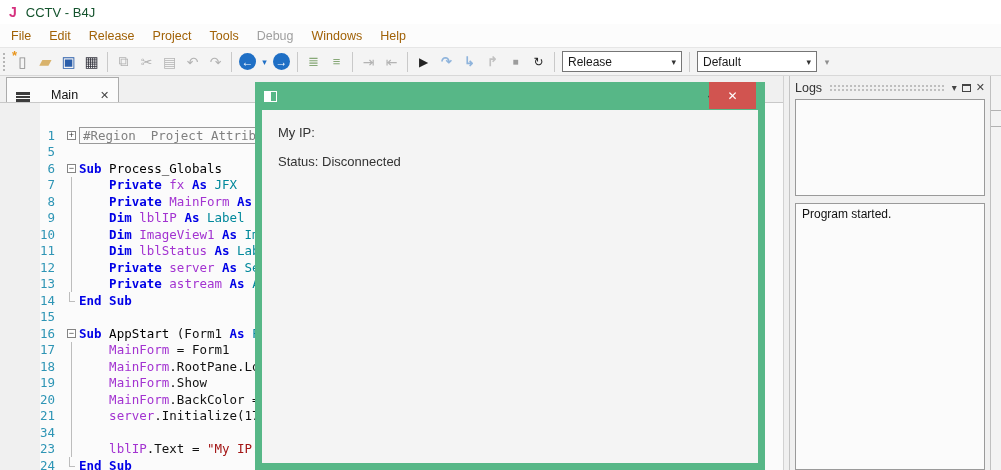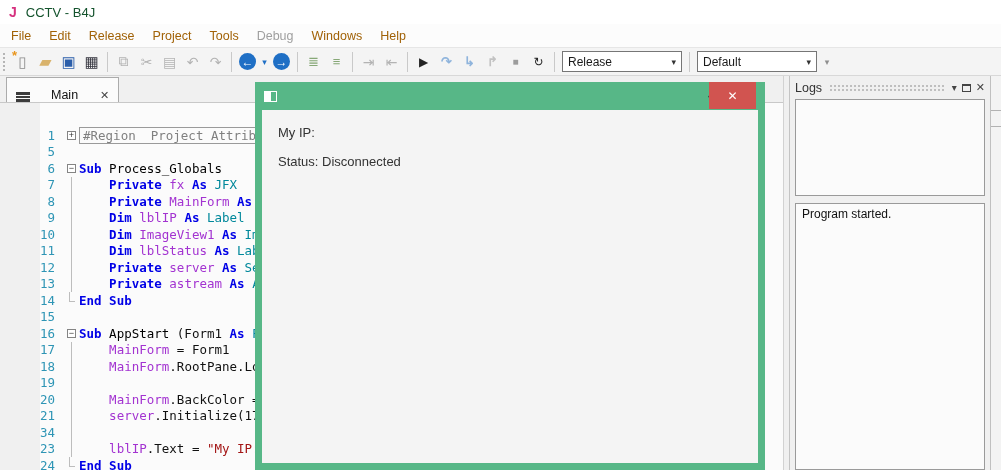--- a/index.html
+++ b/index.html
@@ -268,20 +268,21 @@
           <span class="fold-cell">
             <span class="fold-line"></span>
           </span>
           <span class="code"><span class="tok-plain">    </span><span class="tok-var">MainForm</span><span class="tok-plain">.RootPane.Lo</span></span>
         </div>
         <div class="code-line">
           <span class="lnum">19</span>
           <span class="fold-cell">
             <span class="fold-line"></span>
           </span>
+          <span class="code"><span class="tok-plain">    </span><span class="tok-var">MainForm</span><span class="tok-plain">.Show</span></span>
         </div>
         <div class="code-line">
           <span class="lnum">20</span>
           <span class="fold-cell">
             <span class="fold-line"></span>
           </span>
           <span class="code"><span class="tok-plain">    </span><span class="tok-var">MainForm</span><span class="tok-plain">.BackColor =</span></span>
         </div>
         <div class="code-line">
           <span class="lnum">21</span>

